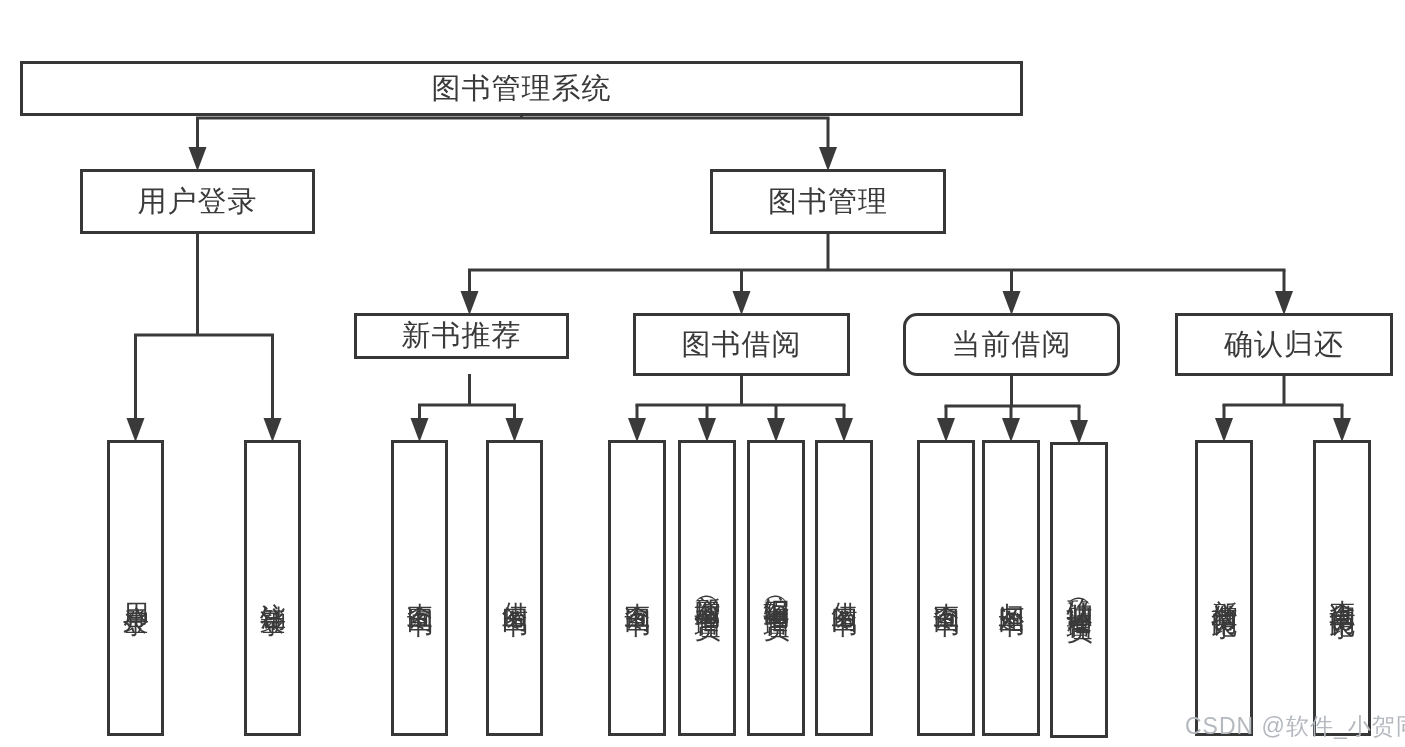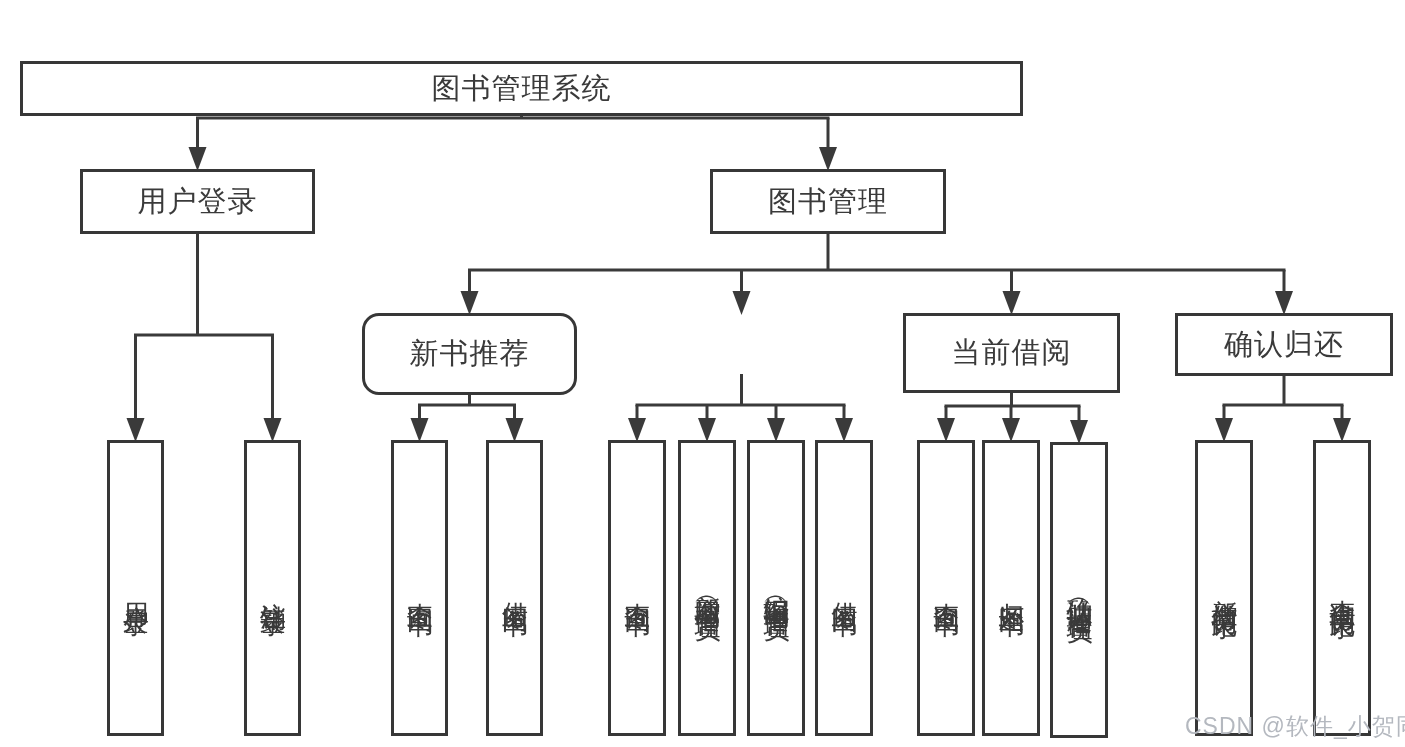--- a/index.html
+++ b/index.html
@@ -104,22 +104,23 @@
       <line x1="1222.5" y1="405" x2="1343.5" y2="405" stroke="#3a3a3a" stroke-width="3"></line>
       <line x1="1224" y1="405" x2="1224" y2="424" stroke="#3a3a3a" stroke-width="3"></line>
       <polygon points="1224,442 1215,418 1233,418" fill="#3a3a3a"></polygon>
       <line x1="1342" y1="405" x2="1342" y2="424" stroke="#3a3a3a" stroke-width="3"></line>
       <polygon points="1342,442 1333,418 1351,418" fill="#3a3a3a"></polygon>
     </svg>
   <div class="watermark" style="color: rgb(180, 184, 191); left: 1185px; top: 711px;">CSDN @软件_小贺同学</div>
 <div class="node horizontal" style="left: 20px; top: 13px; width: 1003px; height: 55px; border-color: rgb(55, 55, 55); color: rgb(58, 58, 58); margin-top: 48px;">图书管理系统</div>
     <div class="node horizontal" style="left: 80px; top: 169px; width: 235px; height: 65px; border-color: rgb(55, 55, 55); color: rgb(58, 58, 58);">用户登录</div>
     <div class="node horizontal" style="left: 710px; top: 169px; width: 236px; height: 65px; border-color: rgb(55, 55, 55); color: rgb(58, 58, 58); text-align: center;">图书管理</div>
-    <div class="node horizontal" style="left: 362px; top: 313px; width: 215px; height: 82px; border-color: rgb(55, 55, 55); color: rgb(58, 58, 58); border-radius: 17px;">新书推荐</div>
-    <div class="node horizontal" style="left: 903px; top: 313px; width: 217px; height: 80px; border-color: rgb(55, 55, 55); color: rgb(58, 58, 58);">当前借阅</div>
+    <div class="node horizontal" style="left: 354px; top: 313px; width: 215px; height: 46px; border-color: rgb(55, 55, 55); color: rgb(58, 58, 58);">新书推荐</div>
+    <div class="node horizontal" style="left: 633px; top: 313px; width: 217px; height: 63px; border-color: rgb(55, 55, 55); color: rgb(58, 58, 58);">图书借阅</div>
+    <div class="node horizontal" style="left: 903px; top: 313px; width: 217px; height: 63px; border-color: rgb(55, 55, 55); color: rgb(58, 58, 58); border-radius: 14px;">当前借阅</div>
     <div class="node horizontal" style="left: 1175px; top: 313px; width: 218px; height: 63px; border-color: rgb(55, 55, 55); color: rgb(58, 58, 58);">确认归还</div>
     <div class="node vertical" style="left: 107px; top: 440px; width: 57px; height: 296px; border-color: rgb(55, 55, 55); color: rgb(58, 58, 58);">用户登录</div>
     <div class="node vertical" style="left: 244px; top: 440px; width: 57px; height: 296px; border-color: rgb(55, 55, 55); color: rgb(58, 58, 58);">注销登录</div>
     <div class="node vertical" style="left: 391px; top: 440px; width: 57px; height: 296px; border-color: rgb(55, 55, 55); color: rgb(58, 58, 58);">查询图书</div>
     <div class="node vertical" style="left: 486px; top: 440px; width: 57px; height: 296px; border-color: rgb(55, 55, 55); color: rgb(58, 58, 58);">借阅图书</div>
     <div class="node vertical" style="left: 608px; top: 440px; width: 58px; height: 296px; border-color: rgb(55, 55, 55); color: rgb(58, 58, 58);">查询图书</div>
     <div class="node vertical" style="left: 678px; top: 440px; width: 58px; height: 296px; border-color: rgb(55, 55, 55); color: rgb(58, 58, 58);">新增图书（管理员）</div>
     <div class="node vertical" style="left: 747px; top: 440px; width: 58px; height: 296px; border-color: rgb(55, 55, 55); color: rgb(58, 58, 58);">编辑图书（管理员）</div>
     <div class="node vertical" style="left: 815px; top: 440px; width: 58px; height: 296px; border-color: rgb(55, 55, 55); color: rgb(58, 58, 58);">借阅图书</div>
     <div class="node vertical" style="left: 917px; top: 440px; width: 58px; height: 296px; border-color: rgb(55, 55, 55); color: rgb(58, 58, 58);">查询图书</div>

